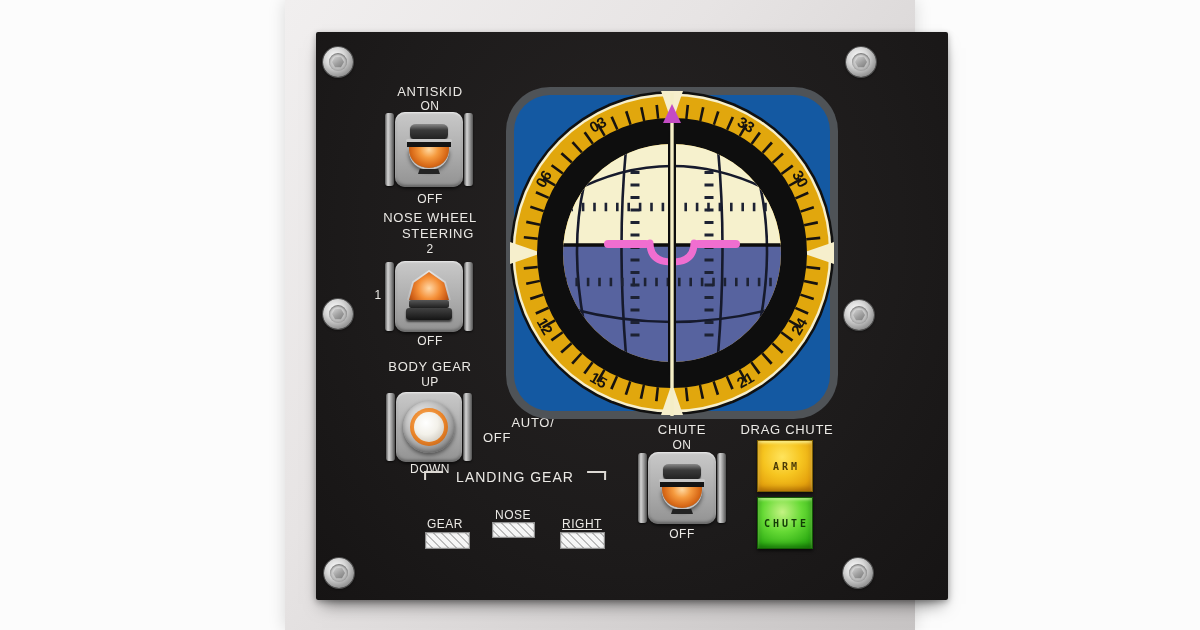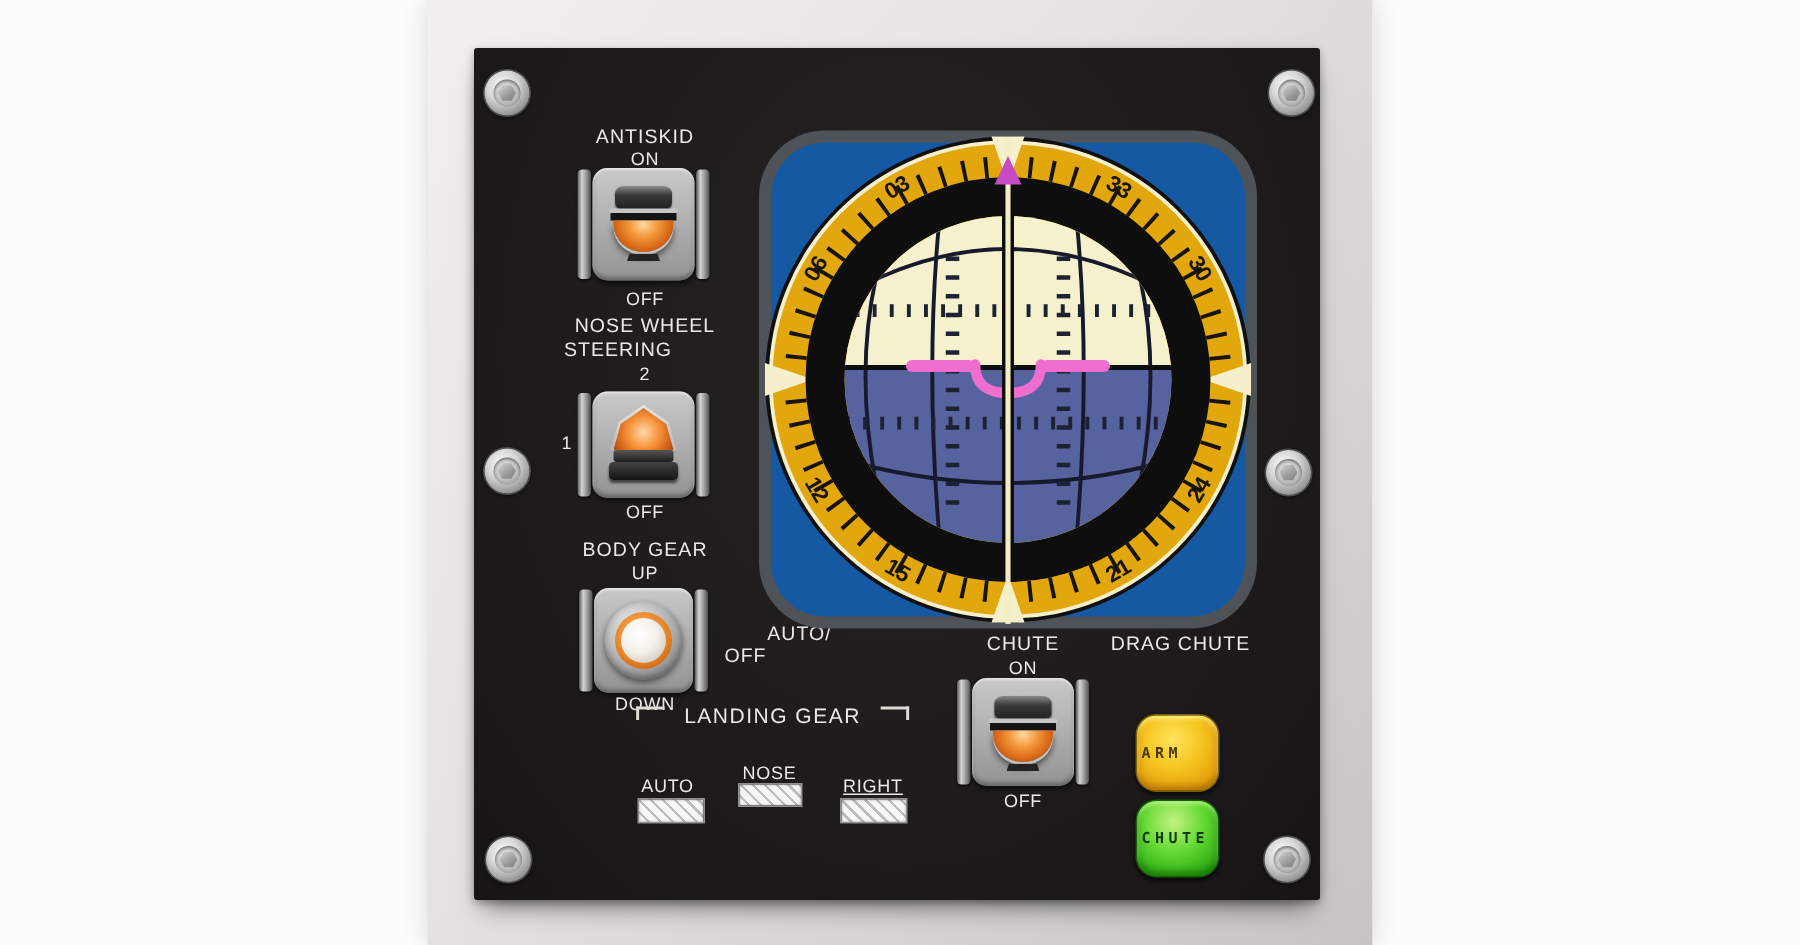--- a/index.html
+++ b/index.html
@@ -7,21 +7,21 @@
     width:1200px;height:630px;position:relative;overflow:hidden;
     background:#fcfcfc;
     font-family:"Liberation Sans",sans-serif;
   }
   .poster{
     position:absolute;left:285px;top:0;width:630px;height:630px;
     background:linear-gradient(128deg,#f1efef 0%,#e7e4e4 38%,#d6d3d3 72%,#c7c4c4 100%);
     box-shadow:0 0 16px rgba(0,0,0,0.15);
   }
   .panel{
-    position:absolute;left:31px;top:32px;width:564px;height:568px;
+    position:absolute;left:31px;top:32px;width:632px;height:568px;
     background:radial-gradient(ellipse at 50% 35%,#262323 0%,#1d1b1b 60%,#161414 100%);
     border-radius:2px;
     box-shadow:0 10px 16px -6px rgba(0,0,0,0.5),0 2px 6px rgba(0,0,0,0.3);
   }
   
   .screw{
     position:absolute;width:30px;height:30px;border-radius:50%;
     background:radial-gradient(circle at 40% 35%,#ffffff 0%,#d6d6d6 38%,#969696 72%,#6d6d6d 100%);
     box-shadow:0 0 0 1px #4e4e4e,0 1px 3px rgba(0,0,0,0.8);
   }
@@ -111,24 +111,24 @@
   .brk{width:17px;height:7px;margin-top:-4px;}
   .brk.l{border-top:2.5px solid #ddd9d4;border-left:2.5px solid #ddd9d4;}
   .brk.r{border-top:2.5px solid #ddd9d4;border-right:2.5px solid #ddd9d4;}
   .hatch{
     position:absolute;border:1px solid #8f8f8f;
     background:repeating-linear-gradient(45deg,#f6f6f6 0 4px,#bdbdbd 4px 5.6px);
     box-shadow:inset 0 0 2px rgba(0,0,0,0.35);
   }
   
   .pbtn{
-    position:absolute;width:56px;height:52px;border-radius:14px;
-    display:flex;align-items:center;
+    position:absolute;width:56px;height:52px;border-radius:0;
+    display:flex;align-items:center;justify-content:center;
     font-family:"DejaVu Sans Mono",monospace;font-size:10px;font-weight:bold;letter-spacing:3px;
-    padding-left:3px;box-sizing:border-box;cursor:pointer;margin-top:36px;
+    padding-left:3px;box-sizing:border-box;cursor:pointer;
   }
   .pbtn.arm{
     background:radial-gradient(circle at 45% 32%,#ffe45c 0%,#f6c520 42%,#e5a30e 76%,#c27b06 100%);
     border:1px solid #7d5f02;color:#4a3a06;
     box-shadow:inset 0 -3px 5px rgba(140,80,0,0.55),inset 0 2px 3px rgba(255,255,170,0.8),0 2px 3px rgba(0,0,0,0.6);
   }
   .pbtn.deploy{
     background:radial-gradient(circle at 45% 28%,#c4f383 0%,#66da35 42%,#2fae14 80%,#1d8a0a 100%);
     border:1px solid #145f05;color:#123c06;
     box-shadow:inset 0 -3px 5px rgba(10,80,0,0.55),inset 0 2px 3px rgba(220,255,170,0.7),0 2px 3px rgba(0,0,0,0.6);
@@ -159,21 +159,21 @@
         <div class="cap"></div>
           <div class="lip"></div>
           <div class="band"></div>
           <div class="dome"></div>
           <div class="foot"></div>
       </div>
     </div>
     <div class="lbl sm" style="left:114px;top:167px;">OFF</div>
 
     <div class="lbl" style="left:114px;top:185px;">NOSE WHEEL</div>
-    <div class="lbl" style="left:96px;top:201px;">STEERING</div>
+    <div class="lbl" style="left:122px;top:201px;">STEERING</div>
     <div class="lbl sm" style="left:114px;top:217px;">2</div>
     <div class="lbl sm" style="left:62px;top:263px;">1</div>
     <div class="switch" style="left:69px;top:229px;width:88px;height:71px;">
       <div class="rail l"></div>
       <div class="rail r"></div>
       <div class="plate"></div>
       <div class="togB">
         <div class="house"></div>
           <div class="houseIn"></div>
           <div class="bar1"></div>
@@ -195,21 +195,21 @@
     </div>
     <div class="lbl" style="left:181px;top:390px;margin-left:36px;">AUTO/</div>
     <div class="lbl" style="left:181px;top:405px;">OFF</div>
     <div class="lbl sm" style="left:114px;top:437px;">DOWN</div>
 
     <div class="lg-head" style="left:199px;top:445px;">
       <div class="brk l"></div>
       <div class="lg-title">LANDING GEAR</div>
       <div class="brk r"></div>
     </div>
-    <div class="lbl sm" style="left:129px;top:492px;">AUTO</div>
+    <div class="lbl sm" style="left:129px;top:492px;">GEAR</div>
     <div class="lbl sm" style="left:197px;top:483px;">NOSE</div>
     <div class="lbl sm" style="left:266px;top:492px;text-decoration:underline;">RIGHT</div>
     <div class="hatch" style="left:109px;top:500px;width:43px;height:15px;"></div>
     <div class="hatch" style="left:176px;top:490px;width:41px;height:14px;"></div>
     <div class="hatch" style="left:244px;top:500px;width:43px;height:15px;"></div>
 
     <div class="lbl" style="left:366px;top:397px;">CHUTE</div>
     <div class="lbl sm" style="left:366px;top:413px;">ON</div>
     <div class="switch" style="left:322px;top:420px;width:88px;height:72px;">
       <div class="rail l"></div>

